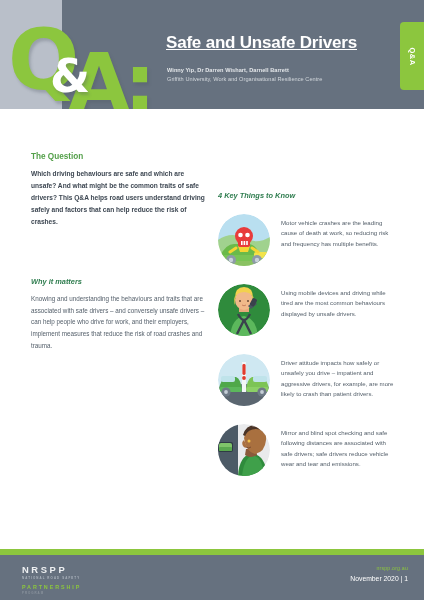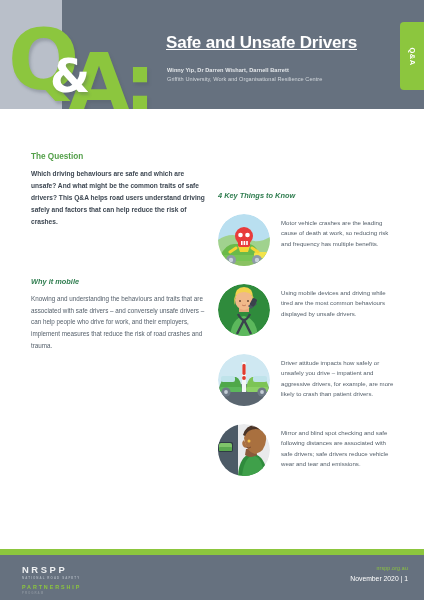--- a/index.html
+++ b/index.html
@@ -156,21 +156,21 @@
     <div>Griffith University, Work and Organisational Resilience Centre</div>
   </div>
 
   <div class="sheet">
 
     <div class="col-left">
       <div class="h-green">The Question</div>
       <p class="body-bold">Which driving behaviours are safe and which are unsafe? And what might be the common traits of safe drivers? This Q&amp;A helps road users understand driving safely and factors that can help reduce the risk of crashes.</p>
 
       <div class="block-why">
-        <div class="h-green-italic">Why it mobile</div>
+        <div class="h-green-italic">Why it matters</div>
         <p class="body-reg">Knowing and understanding the behaviours and traits that are associated with safe drivers – and conversely unsafe drivers – can help people who drive for work, and their employers, implement measures that reduce the risk of road crashes and trauma.</p>
       </div>
     </div>
 
     <div class="col-right">
       <div class="h-key">4 Key Things to Know</div>
 
       <div class="kt-row">
         <div class="kt-circle">
           <svg class="ill" viewBox="0 0 52 52">

